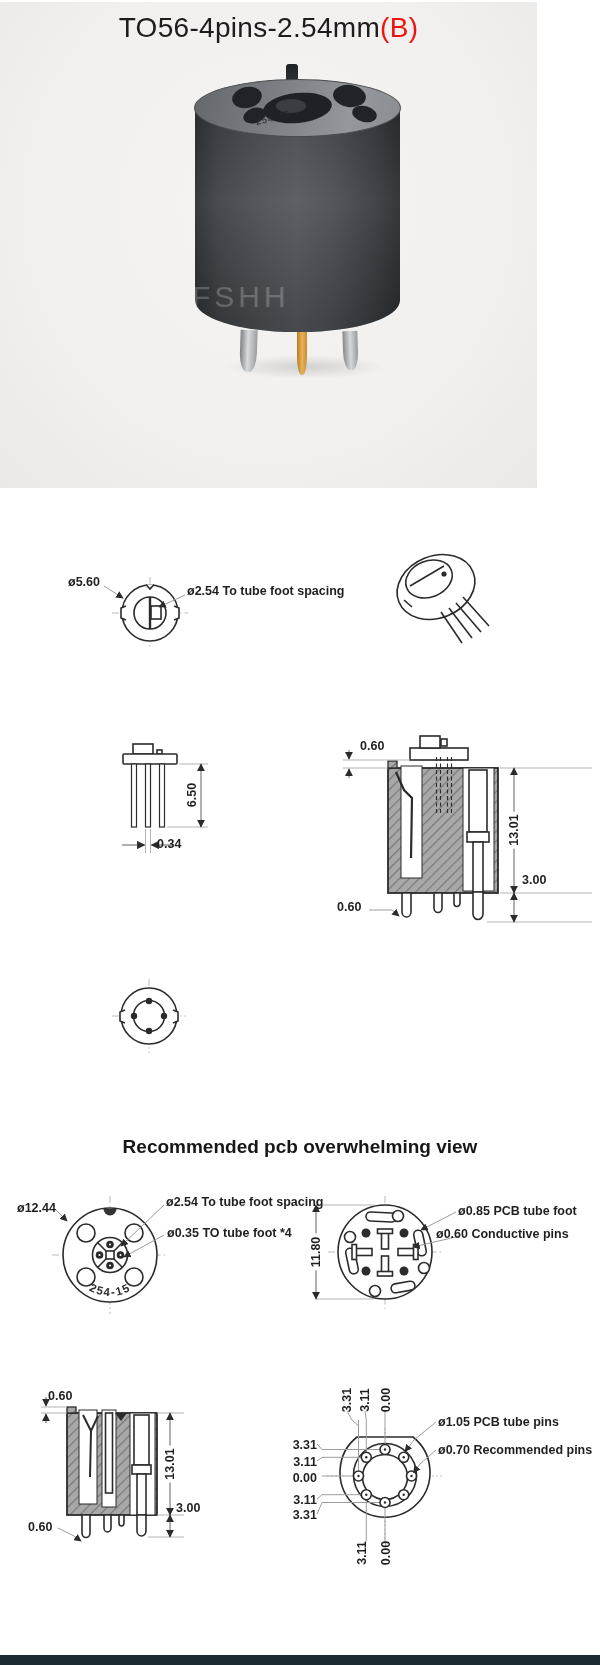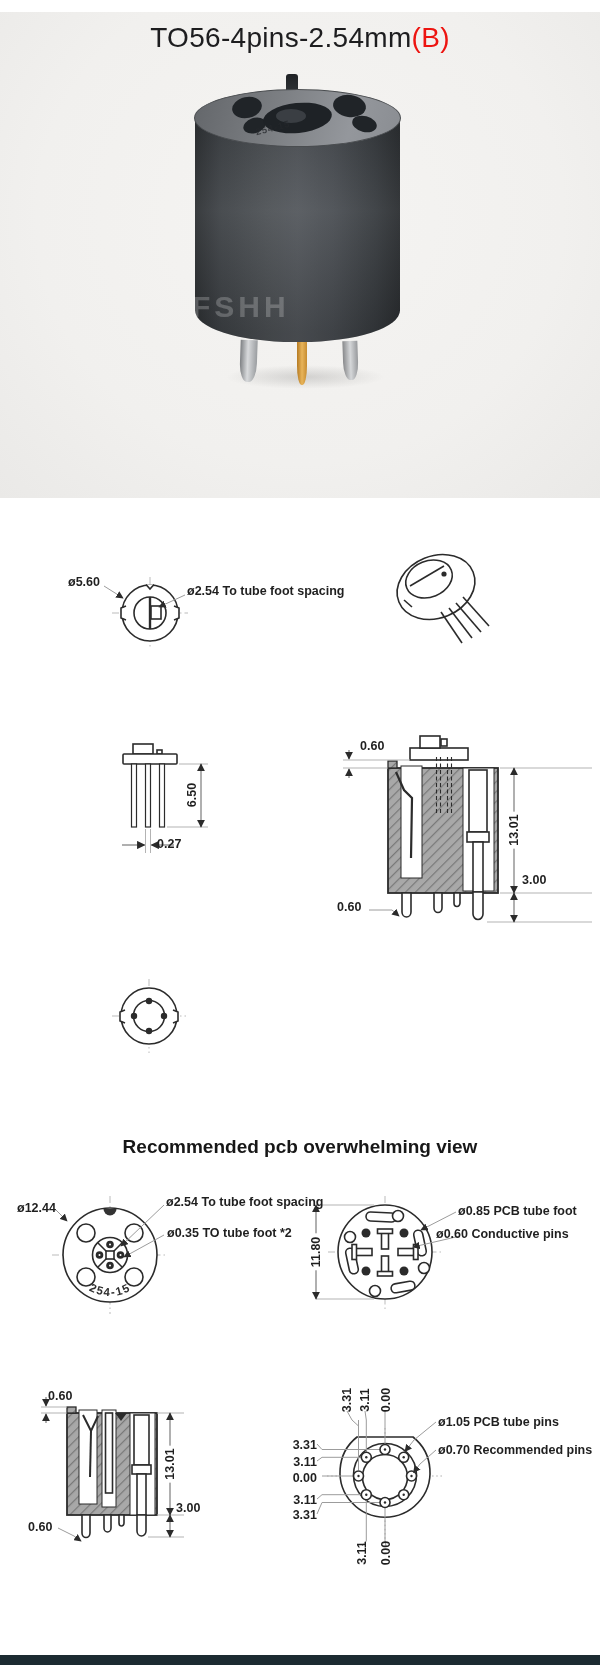--- a/index.html
+++ b/index.html
@@ -1,21 +1,21 @@
 <!DOCTYPE html>
 <html><head>
 <meta charset="utf-8">
 <style>
   *{margin:0;padding:0;box-sizing:border-box}
   html,body{background:#fff}
   body{font-family:"Liberation Sans",sans-serif}
   .page{position:relative;width:600px;height:1665px;background:#ffffff;overflow:hidden}
 
   
-  .photo-section{position:absolute;left:0;top:12px;width:600px;height:486px;
+  .photo-section{position:absolute;left:0;top:2px;width:537px;height:486px;
     background:radial-gradient(ellipse at 50% 42%, #f5f4f2 0%, #f1f0ee 62%, #eae9e7 100%)}
   .title{position:absolute;top:10px;left:0;width:100%;text-align:center;
     font-size:28px;font-weight:500;color:#1d1d1f;letter-spacing:.3px}
   .title .red{color:#ed1410}
   .cyl-plunger{position:absolute;left:286px;top:62px;width:12px;height:32px;
     background:linear-gradient(180deg,#1f2225,#3a3e41);border-radius:3px 3px 0 0}
   .cyl-body{position:absolute;left:195px;top:104px;width:205px;height:226px;
     background:linear-gradient(90deg,#2e3134 0%,#3f4347 12%,#4e5256 35%,#54585d 50%,#4a4e53 68%,#383c40 88%,#2b2e31 100%);
     border-radius:0 0 48% 48% / 0 0 14% 14%}
   .cyl-shade{position:absolute;left:195px;top:104px;width:205px;height:226px;
@@ -36,21 +36,21 @@
     font-size:9.5px;font-weight:700;color:#24272b;opacity:.75;letter-spacing:1px}
   .pin{position:absolute;border-radius:0 0 45% 45%}
   .pin.left{left:240px;top:328px;width:17px;height:42px;transform:rotate(2deg);
     background:linear-gradient(90deg,#7e8184,#d8dadc 45%,#9a9da0)}
   .pin.gold{left:297px;top:330px;width:10px;height:43px;
     background:linear-gradient(90deg,#b57a22,#e8b45a 50%,#c68c30)}
   .pin.right{left:343px;top:329px;width:15px;height:39px;transform:rotate(-2deg);
     background:linear-gradient(90deg,#88898b,#d5d7d9 50%,#97999c)}
   .floor-shadow{position:absolute;left:225px;top:353px;width:160px;height:24px;
     background:radial-gradient(ellipse,rgba(60,60,60,.18),rgba(60,60,60,0) 70%)}
-  .watermark{position:absolute;left:192px;top:278px;font-size:30px;font-weight:700;
+  .watermark{position:absolute;left:192px;top:278px;font-size:30px;font-weight:400;
     color:rgba(255,255,255,.22);letter-spacing:4px}
 
   
   svg.lineart{position:absolute;left:0;top:0;width:600px;height:1665px;pointer-events:none}
   .ln{stroke:#2b2b2b;fill:none;stroke-width:1.6}
   .lnf{fill:#fff;stroke:#2b2b2b;stroke-width:1.6}
   .thin{stroke-width:1.2}
   .ext{stroke:#b3b3b3;stroke-width:1;fill:none}
   .dimln{stroke:#6f6f6f;stroke-width:1.1;fill:none}
   .ldr{stroke:#9c9c9c;stroke-width:1;fill:none}
@@ -333,32 +333,32 @@
       <circle cx="366.3" cy="1457.3" r="1.2" fill="#2b2b2b"></circle>
       <polyline class="ldr" points="436,1422 414,1440 405,1451.5" marker-end="url(#arr)"></polyline>
       <polyline class="ldr" points="436,1450 420,1464 413.5,1472.5" marker-end="url(#arr)"></polyline>
     </g>
   </svg>
 
   <span class="lbl" style="left:68px;top:576px">ø5.60</span>
   <span class="lbl" style="left:187px;top:585px">ø2.54 To tube foot spacing</span>
 
   <span class="rlbl" style="left:192px;top:795px">6.50</span>
-  <span class="lbl" style="left:157px;top:838px">0.27</span>
+  <span class="lbl" style="left:157px;top:838px">0.34</span>
 
   <span class="lbl" style="left:360px;top:740px">0.60</span>
   <span class="rlbl bgw" style="left:514px;top:830px">13.01</span>
   <span class="lbl" style="left:522px;top:874px">3.00</span>
   <span class="lbl" style="left:337px;top:901px">0.60</span>
 
   <div class="heading">Recommended pcb overwhelming view</div>
 
   <span class="lbl" style="left:17px;top:1202px">ø12.44</span>
   <span class="lbl" style="left:166px;top:1196px">ø2.54 To tube foot spacing</span>
-  <span class="lbl" style="left:167px;top:1227px">ø0.35 TO tube foot *2</span>
+  <span class="lbl" style="left:167px;top:1227px">ø0.35 TO tube foot *4</span>
 
   <span class="rlbl bgw" style="left:316px;top:1252px">11.80</span>
   <span class="lbl" style="left:458px;top:1205px">ø0.85 PCB tube foot</span>
   <span class="lbl" style="left:436px;top:1228px">ø0.60 Conductive pins</span>
 
   <span class="lbl" style="left:48px;top:1390px">0.60</span>
   <span class="rlbl bgw" style="left:170px;top:1464px">13.01</span>
   <span class="lbl" style="left:176px;top:1502px">3.00</span>
   <span class="lbl" style="left:28px;top:1521px">0.60</span>
 

